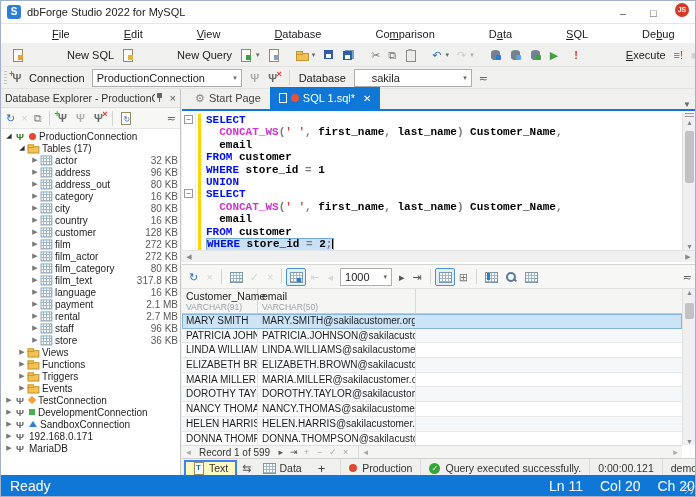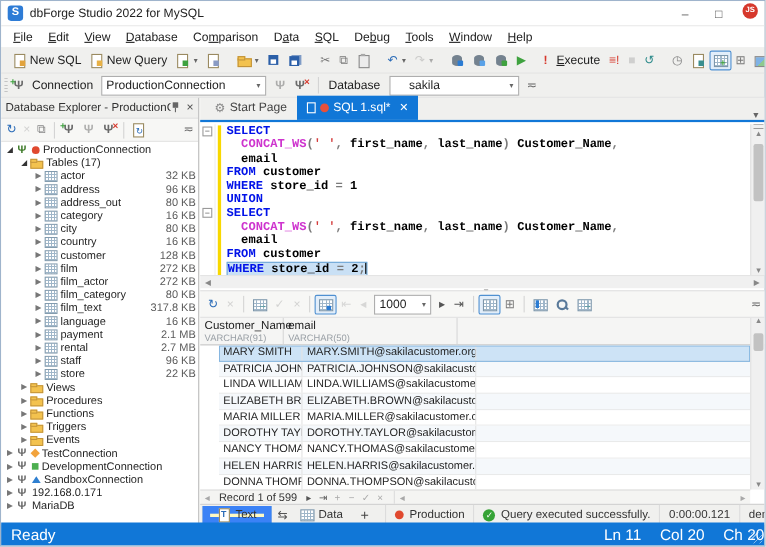--- a/index.html
+++ b/index.html
@@ -23,21 +23,21 @@
   .tb1{top:42px;height:24px;}
   .tb2{top:66px;height:22px;}
   .toolbar::before{content:"";width:3px;height:14px;margin:0 4px 0 3px;background:repeating-linear-gradient(to bottom,#c4c4c4 0 1px,transparent 1px 3px);}
   .tbtn{display:inline-flex;align-items:center;gap:3px;padding:2px 3px;border:1px solid transparent;border-radius:2px;white-space:nowrap;}
   .tbtn.act{border-color:#4f90d1;background:#e2eefa;}
   .tbtn.dis{opacity:.5;}
   .gly{font-size:11px;line-height:12px;}
   .tcaret{font-size:7px;color:#666;margin-left:1px;}
   .tsep{width:1px;height:15px;background:#d4d4d4;margin:0 4px;}
   .tcombo{display:inline-flex;align-items:center;justify-content:space-between;height:18px;background:#fff;border:1px solid #aeaeae;padding:0 4px;margin:0 3px;}
-  .tlabel{color:#222;}
+  .tlabel{color:#222;margin-left:40px;}
   .u{text-decoration:underline;}
   .combo-conn{width:150px;}
   .combo-db{width:118px;}
   .dotred{width:8px;height:8px;border-radius:50%;display:inline-block;margin-right:5px;}
 
   
   .ci{position:relative;display:inline-block;width:12px;height:12px;flex:0 0 auto;}
   .ci[class*="ci-doc"]::before{content:"";position:absolute;left:1px;top:0;width:8px;height:11px;background:#fff;border:1px solid #9a8a60;}
   .ci-doc-pencil::after,.ci-doc-plus::after,.ci-doc-new::after,.ci-doc-new2::after,.ci-doc-up::after,.ci-doc-star::after{content:"";position:absolute;left:6px;top:6px;width:5px;height:5px;}
   .ci-doc-pencil::after{background:#e2a33c;}
@@ -137,40 +137,40 @@
   
   .results{position:absolute;left:0;top:175px;right:0;bottom:19px;background:#fff;border-top:1px solid #d4d4d4;}
   .res-toolbar{height:24px;background:#f7f7f5;border-bottom:1px solid #e0e0e0;display:flex;align-items:center;padding-left:3px;}
   .res-overflow{margin-left:auto;margin-right:3px;color:#666;}
   .ghdr{display:flex;height:25px;background:#f5f5f4;border-bottom:1px solid #c8c8c8;}
   .gh{padding:2px 4px;border-right:1px solid #d8d8d8;display:flex;flex-direction:column;justify-content:center;}
   .gh0{width:76px;}
   .gh1{width:158px;}
   .ghn{font-size:10.5px;color:#222;}
   .ght{font-size:8.5px;color:#9aa0a6;}
-  .grows{position:absolute;left:0;top:49px;right:13px;bottom:13px;overflow:hidden;margin-left:17px;}
+  .grows{position:absolute;left:0;top:49px;right:13px;bottom:13px;overflow:hidden;}
   .grow{display:flex;height:14.7px;border-bottom:1px solid #e8e8e8;background:#fff;}
   .grow.alt{background:#f5f8fb;}
   .grow.sel{background:#cde3f6;outline:1px solid #86b6e0;outline-offset:-1px;}
   .gc{padding:1px 4px;font-size:10px;color:#1e1e1e;border-right:1px solid #e3e3e3;white-space:nowrap;overflow:hidden;line-height:12px;}
   .gc0{width:76px;}
   .gc1{width:158px;}
   .res-vscroll{position:absolute;right:0;top:24px;width:13px;bottom:13px;background:#f0f0f0;border-left:1px solid #e0e0e0;}
   .res-thumb{top:14px;height:16px;}
   .recnav{position:absolute;left:0;bottom:0;right:13px;height:13px;background:#f4f4f2;border-top:1px solid #ddd;display:flex;align-items:center;font-size:9px;}
   .rn-btn{width:13px;text-align:center;color:#a8a8a8;}
   .rn-btn.dark{color:#555;}
   .rn-text{font-size:10px;color:#333;padding:0 4px;}
   .rn-scroll{flex:1;display:flex;align-items:center;height:100%;border-left:1px solid #ddd;margin-left:6px;}
   .rn-scroll .rn-track{flex:1;}
 
   
   .btabs{position:absolute;left:0;bottom:0;right:0;height:19px;background:#f0f0ee;border-top:1px solid #d0d0d0;display:flex;align-items:center;padding-left:2px;font-size:10.5px;}
   .btab{display:flex;align-items:center;gap:4px;height:17px;padding:0 7px;color:#333;}
-  .btab.active{background:#fef9c3;border:7px solid #3b82f6;}
+  .btab.active{background:#fef9c3;border:2px solid #3b82f6;}
   .bt-swap{color:#555;padding:0 5px;font-size:11px;}
   .btab.add{font-size:13px;color:#444;padding:0 9px;}
   .bstats{display:flex;align-items:center;height:100%;margin-left:6px;}
   .bstat{display:flex;align-items:center;gap:5px;height:100%;padding:0 8px;border-left:1px solid #dcdcdc;color:#333;white-space:nowrap;}
   .ic-dot-red{width:8px;height:8px;border-radius:50%;background:#e0492f;}
   .ic-check-green{width:11px;height:11px;border-radius:50%;background:#36a336;color:#fff;font-size:8px;line-height:11px;text-align:center;}
 
   
   .statusbar{position:absolute;left:0;bottom:0;width:100%;height:21px;background:#1177d7;color:#fff;display:flex;align-items:center;font-size:14px;}
   .sb-ready{margin-left:9px;}
@@ -471,33 +471,27 @@
             <span class="arrow">▶</span>
             <span class="ci ticon ci-table"></span>
             <span>staff</span>
             <span class="tsize">96 KB</span>
           </div>
           <div class="trow">
             <span style="width: 29px; flex: 0 0 auto;"></span>
             <span class="arrow">▶</span>
             <span class="ci ticon ci-table"></span>
             <span>store</span>
-            <span class="tsize">22 KB</span>
+            <span class="tsize">36 KB</span>
           </div>
           <div class="trow">
             <span style="width: 16px; flex: 0 0 auto;"></span>
             <span class="arrow">▶</span>
             <span class="ci ticon ci-folder"></span>
             <span>Views</span>
-          </div>
-          <div class="trow">
-            <span style="width: 16px; flex: 0 0 auto;"></span>
-            <span class="arrow">▶</span>
-            <span class="ci ticon ci-folder"></span>
-            <span>Procedures</span>
           </div>
           <div class="trow">
             <span style="width: 16px; flex: 0 0 auto;"></span>
             <span class="arrow">▶</span>
             <span class="ci ticon ci-folder"></span>
             <span>Functions</span>
           </div>
           <div class="trow">
             <span style="width: 16px; flex: 0 0 auto;"></span>
             <span class="arrow">▶</span>

